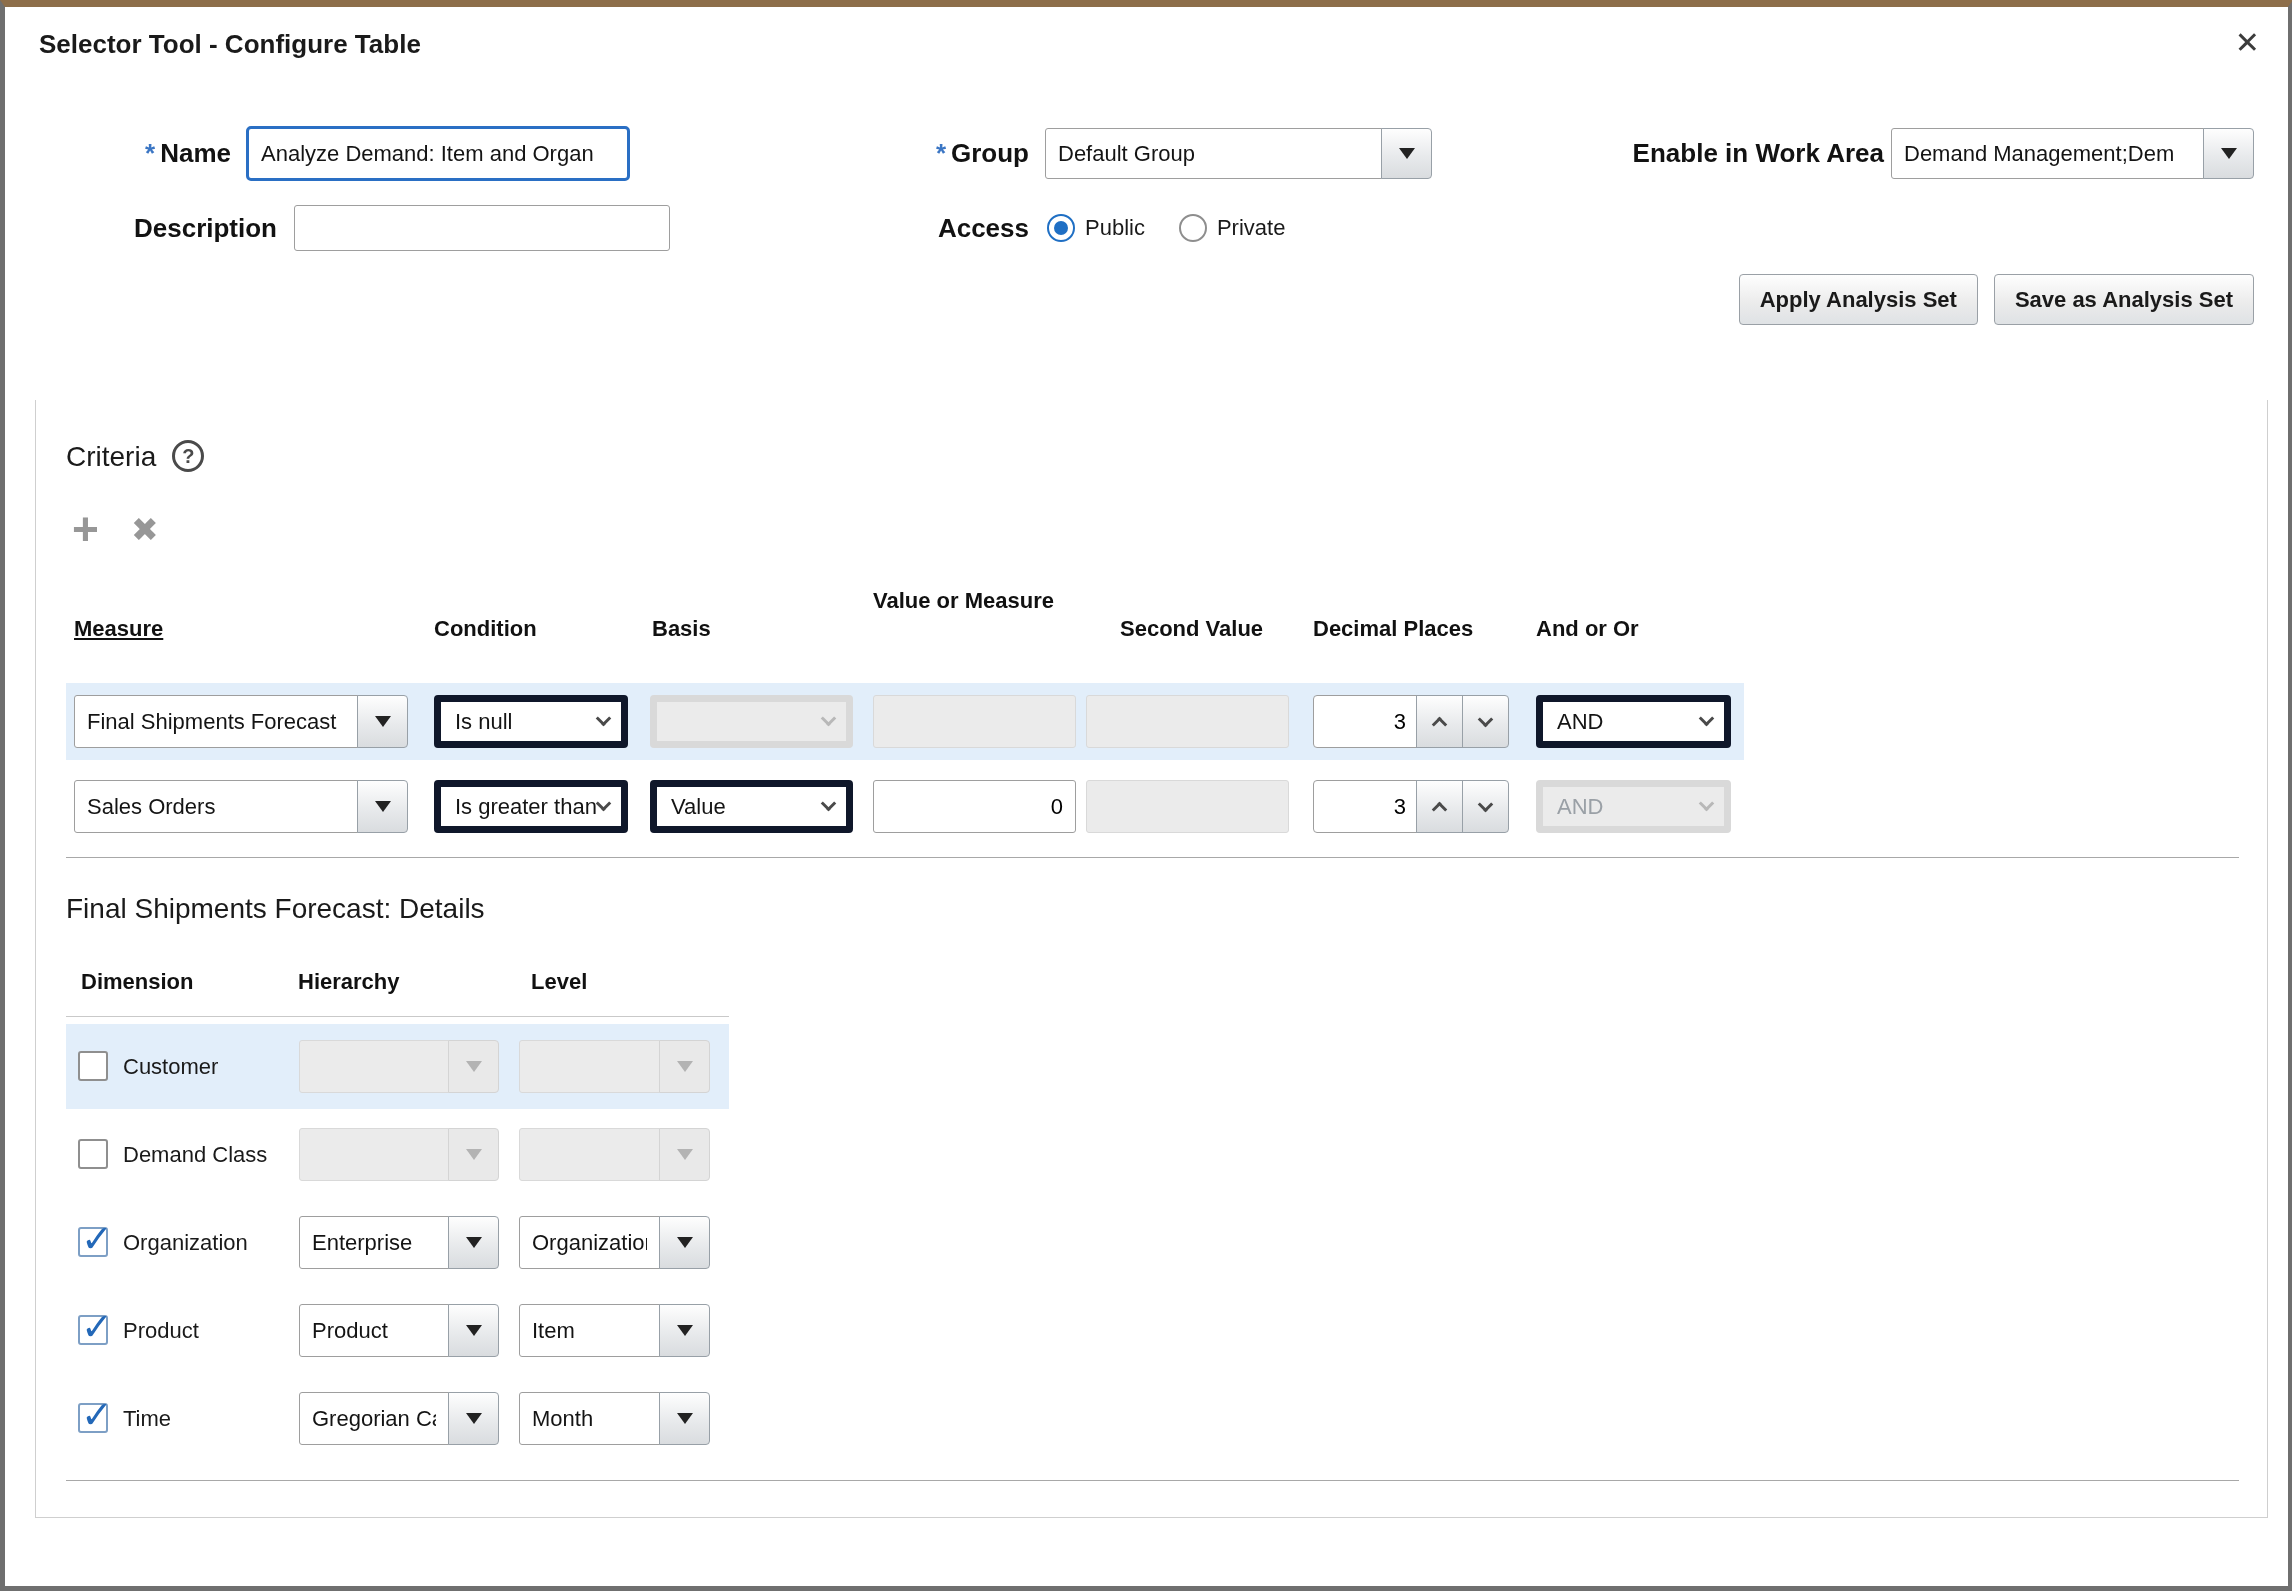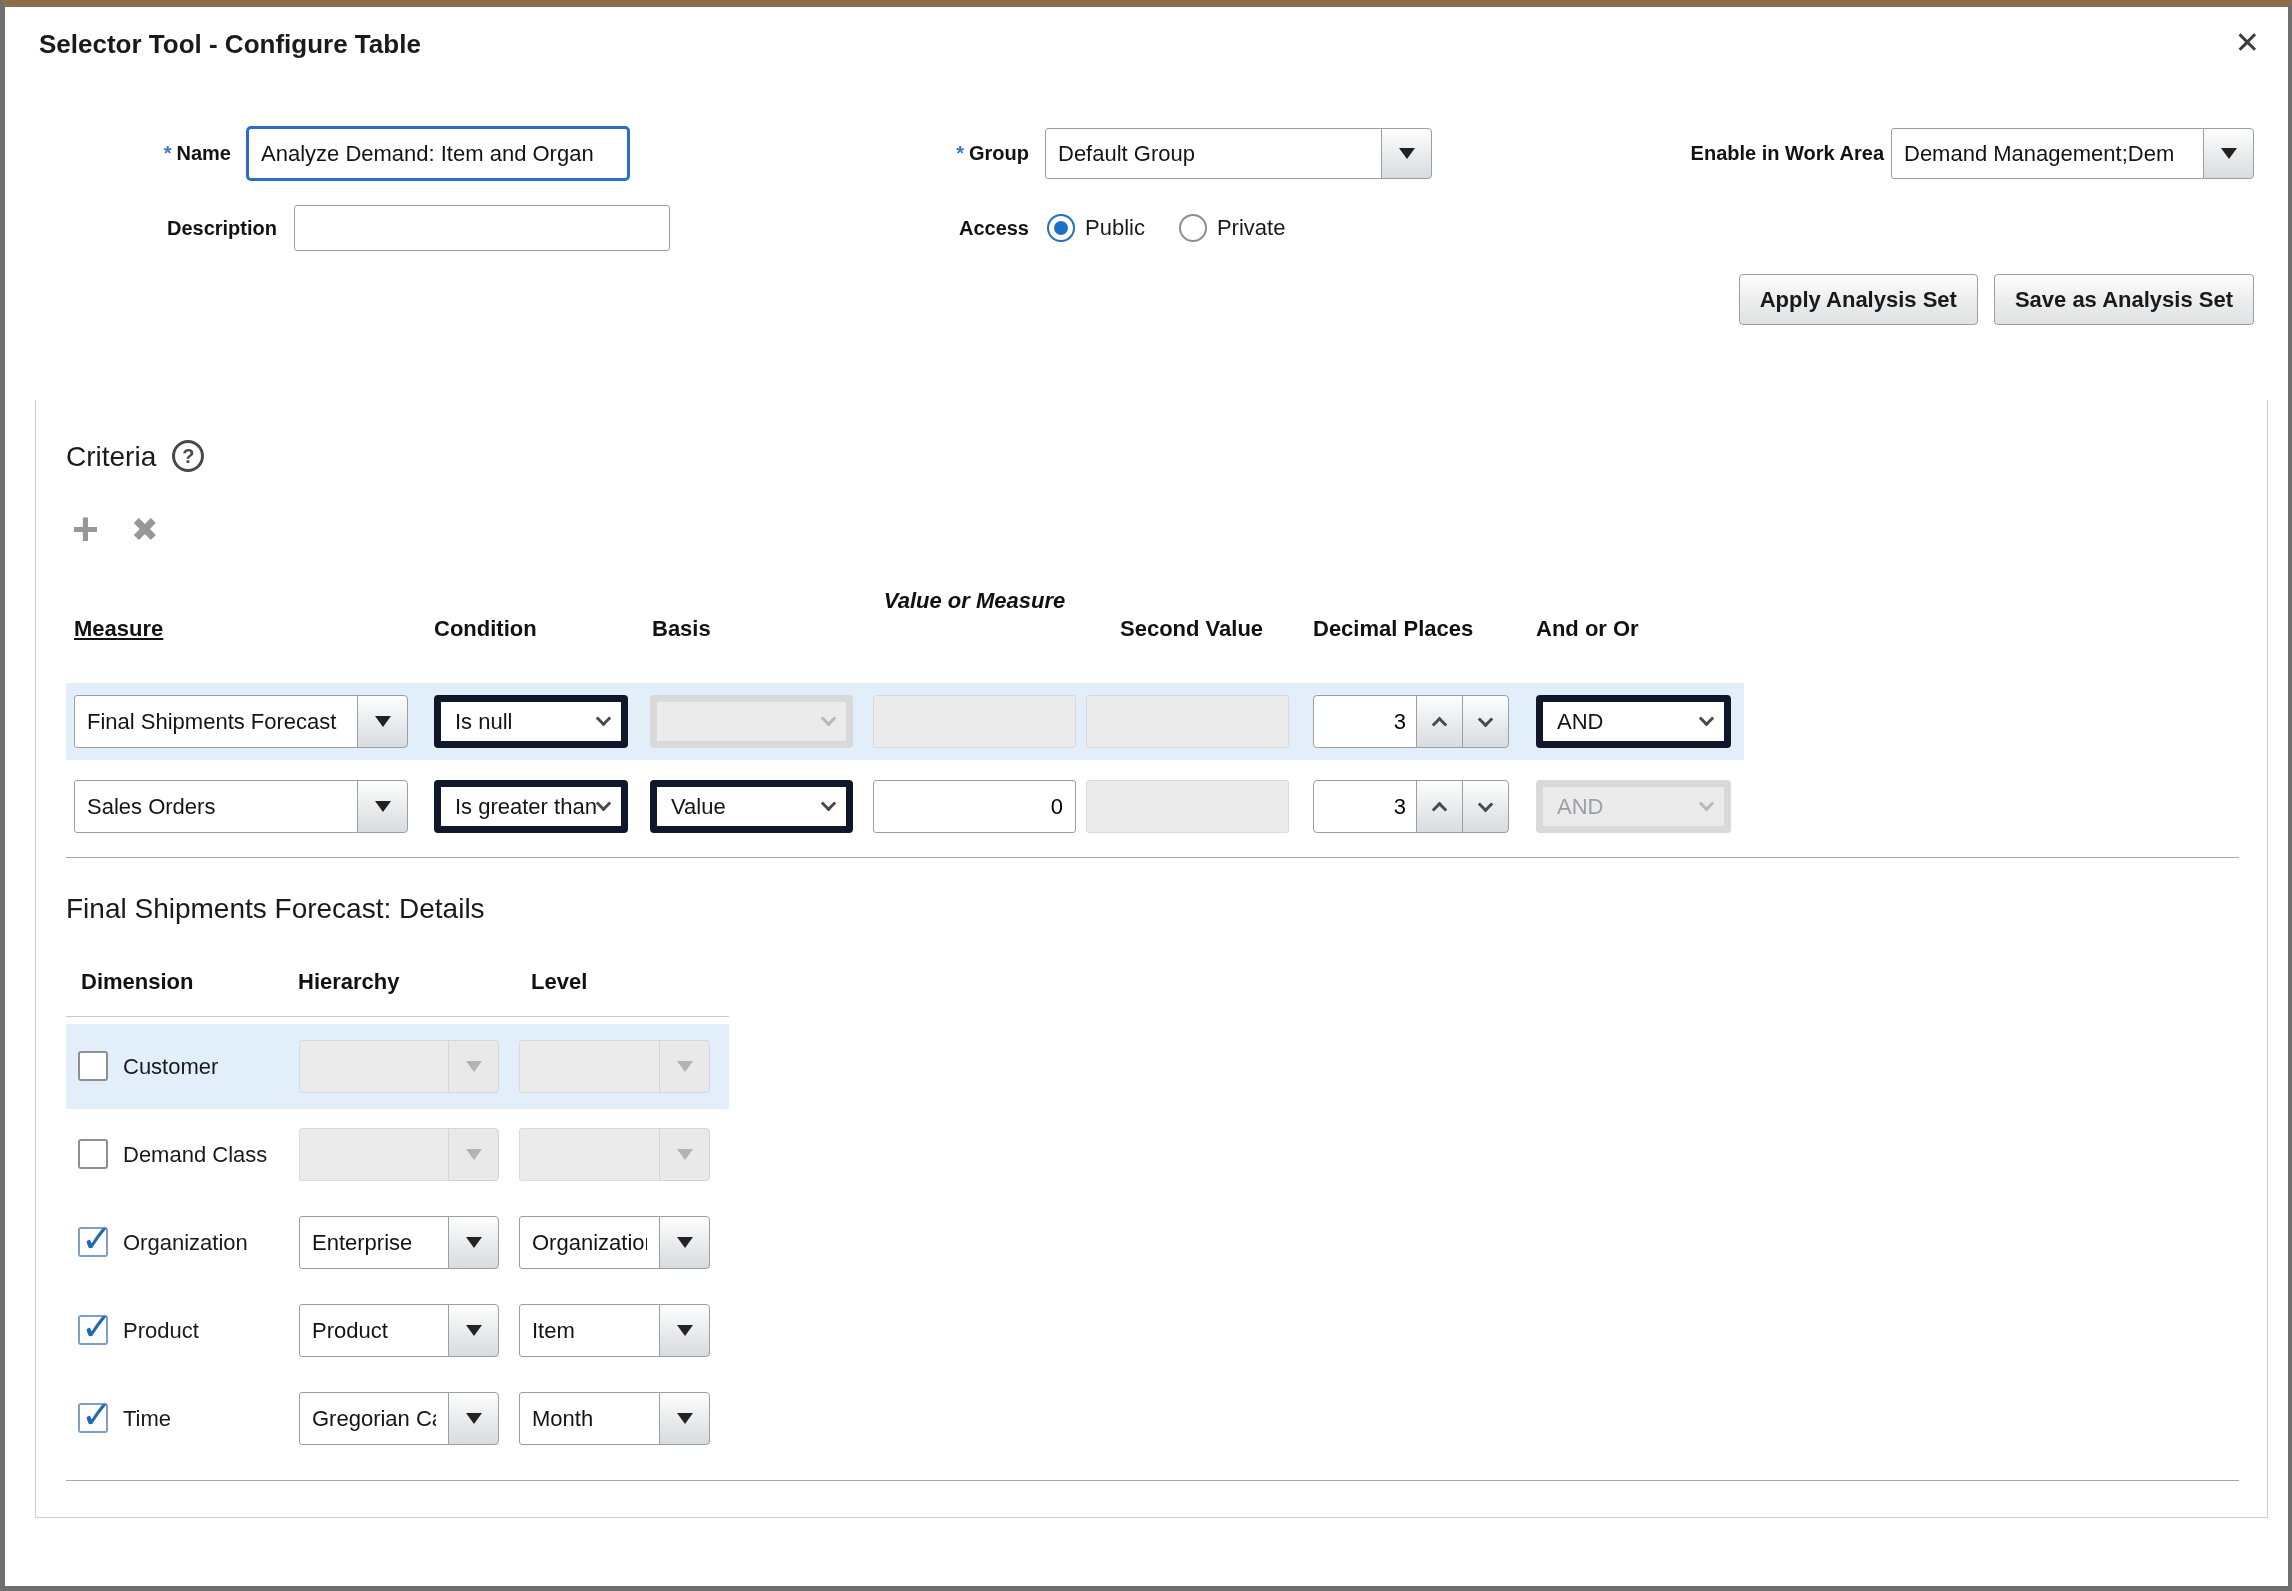--- a/index.html
+++ b/index.html
@@ -6,21 +6,21 @@
   *{box-sizing:border-box;}
   .window{
     position:relative;width:2293px;height:1592px;background:#fff;
     border-left:5px solid #6f6f6f;border-right:5px solid #6f6f6f;
     border-bottom:6px solid #6f6f6f;border-top:7px solid #8d6e4a;
     font-family:"Liberation Sans","DejaVu Sans",sans-serif;color:#1a1a1a;overflow:hidden;
   }
   .dialog-title{position:absolute;left:34px;top:22px;font-size:26px;font-weight:bold;}
   .close-btn{position:absolute;right:28px;top:18px;font-size:30px;font-weight:bold;color:#3c3c3c;cursor:pointer;}
 
-  .fld-label{position:absolute;font-size:20px;font-weight:bold;color:#121212;text-align:right;white-space:nowrap;}
+  .fld-label{position:absolute;font-size:26px;font-weight:bold;color:#121212;text-align:right;white-space:nowrap;}
   #lbl-name{left:40px;top:119px;width:186px;line-height:55px;}
   #lbl-desc{left:40px;top:198px;width:232px;line-height:46px;}
   #lbl-group{left:871px;top:119px;width:153px;line-height:55px;}
   #lbl-access{left:871px;top:198px;width:153px;line-height:46px;}
   #lbl-workarea{left:1584px;top:119px;width:295px;line-height:55px;}
   .req{color:#3b76c4;font-weight:bold;margin-right:5px;}
 
   input.txt{position:absolute;font-size:22px;padding:0 12px;font-family:inherit;color:#141414;background:#fff;border-radius:3px;outline:none;}
   #inp-name{left:241px;top:119px;width:384px;height:55px;border:3px solid #2a6fc4;border-radius:5px;}
   #inp-desc{left:289px;top:198px;width:376px;height:46px;border:1px solid #9e9e9e;}
@@ -60,21 +60,21 @@
   .help{display:inline-block;width:32px;height:32px;border-radius:50%;border:3px solid #4a4a4a;color:#4a4a4a;font-size:20px;font-weight:bold;text-align:center;line-height:27px;margin-left:16px;vertical-align:3px;cursor:pointer;}
 
   #crit-icons{position:absolute;left:36px;top:107px;display:flex;gap:32px;align-items:center;}
   .icon-add{font-size:46px;font-weight:bold;color:#979797;line-height:44px;cursor:pointer;}
   .icon-del{font-size:33px;font-weight:bold;color:#979797;cursor:pointer;}
 
   .col-h{position:absolute;font-size:22px;font-weight:bold;color:#111;white-space:nowrap;}
   #h-measure{left:38px;top:216px;text-decoration:underline;}
   #h-condition{left:398px;top:216px;}
   #h-basis{left:616px;top:216px;}
-  #h-value{left:837px;top:186px;width:203px;text-align:center;line-height:30px;white-space:normal;font-style:italic;}
+  #h-value{left:837px;top:186px;width:203px;text-align:left;line-height:30px;white-space:normal;}
   #h-second{left:1084px;top:216px;}
   #h-decimal{left:1277px;top:216px;}
   #h-andor{left:1500px;top:216px;}
 
   .crit-row{position:absolute;left:30px;width:1678px;height:77px;}
   #crit-row-0{top:283px;background:#e2eefa;}
   #crit-row-1{top:368px;}
   .f{position:absolute;top:12px;height:53px;}
 
   .f-combo{display:flex;}

